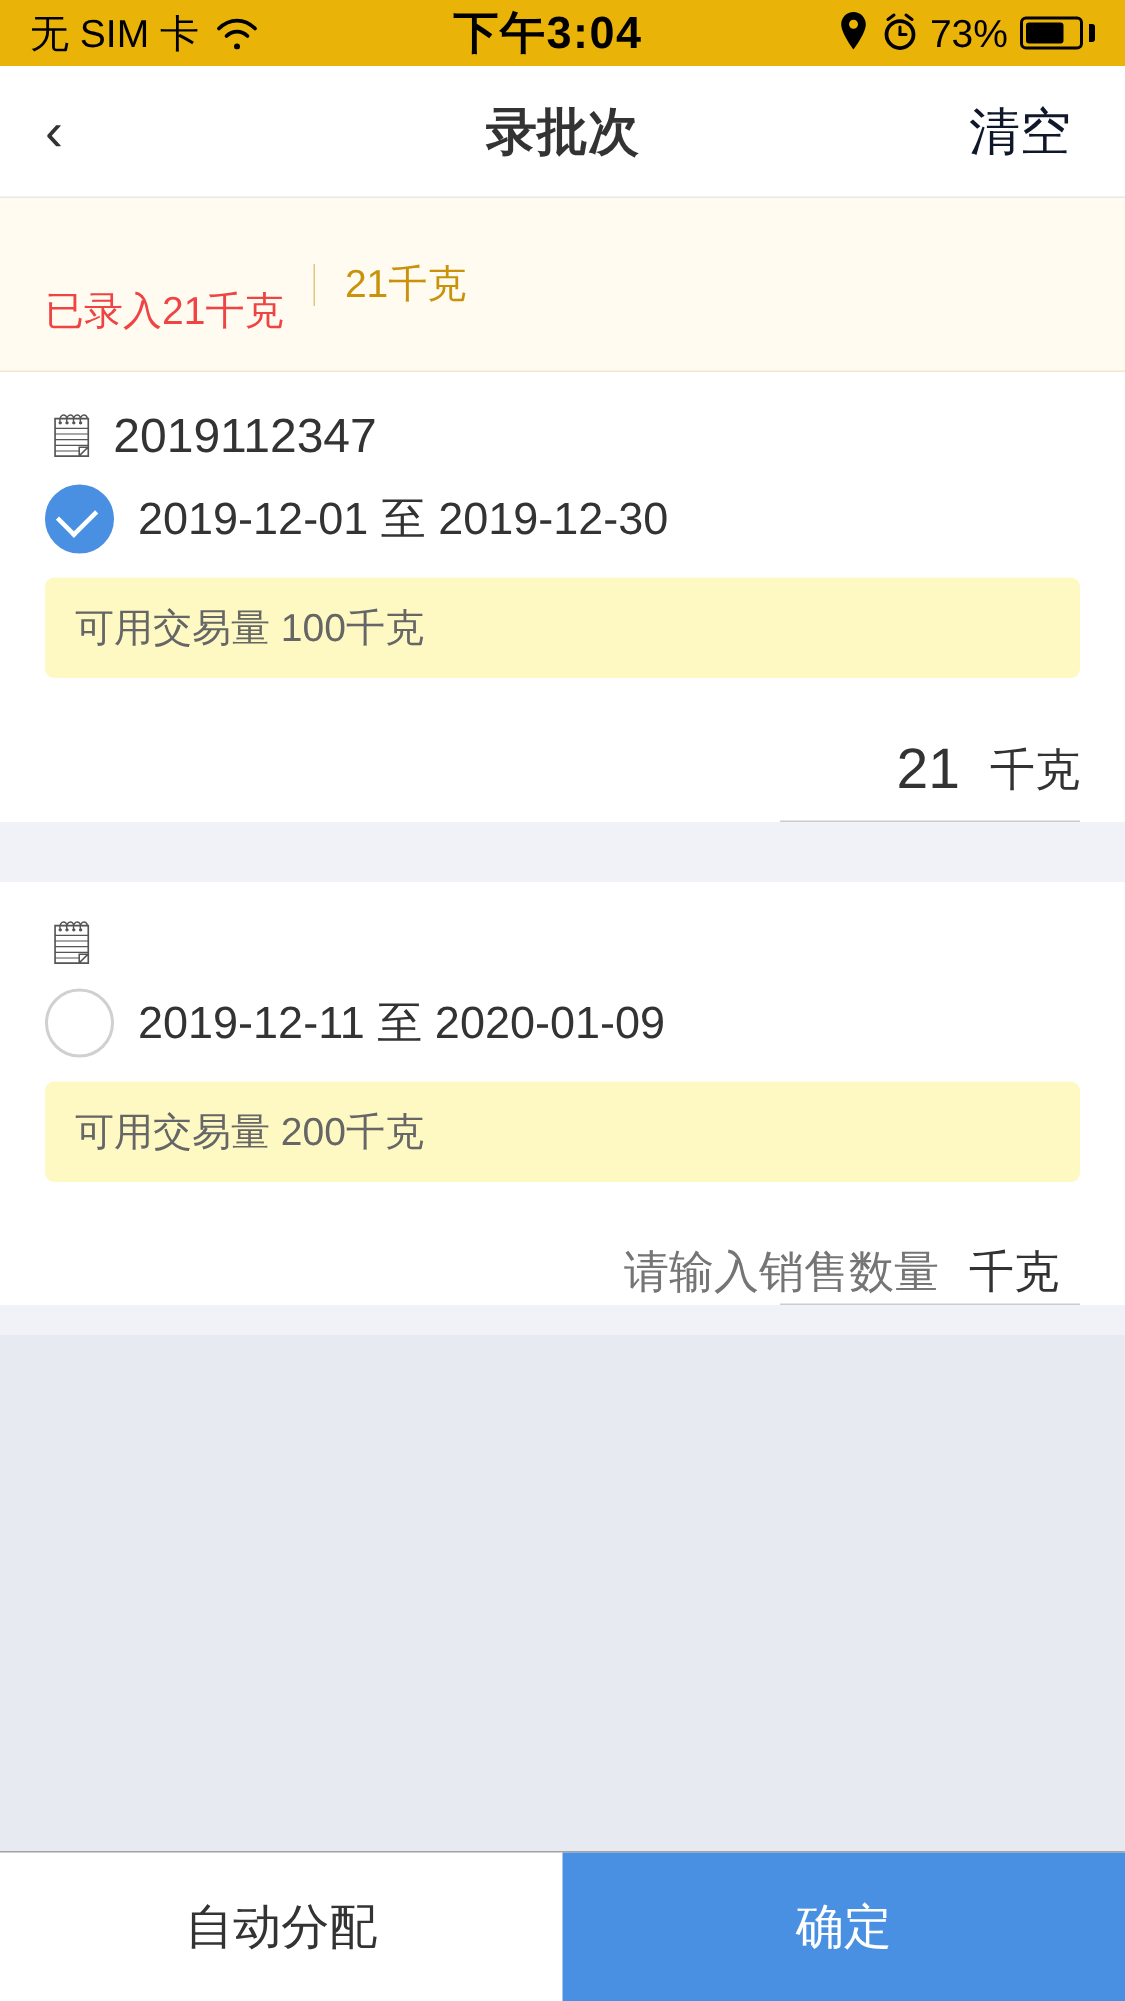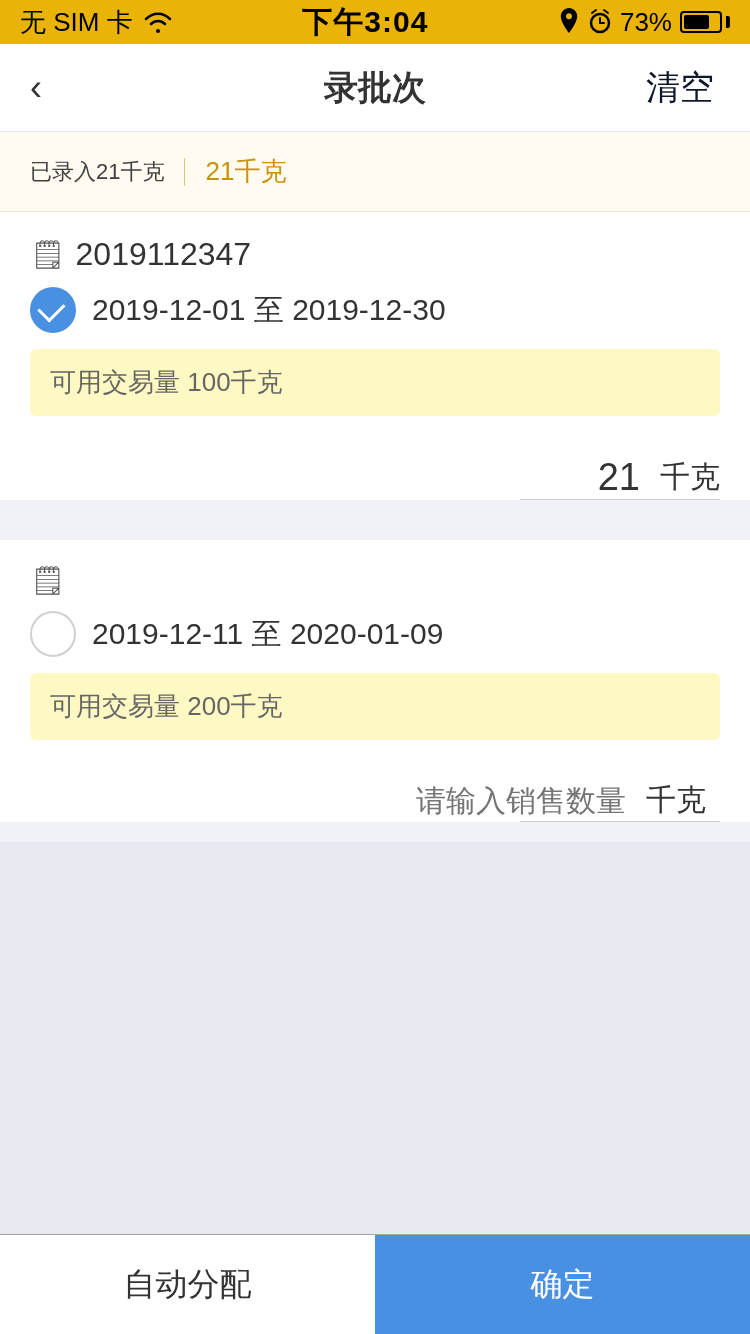--- a/index.html
+++ b/index.html
@@ -106,22 +106,23 @@
     
     .info-banner {
       background: #fffbf0;
       padding: 22px 30px;
       display: flex;
       align-items: center;
       gap: 20px;
       border-bottom: 1px solid #f0e8c8;
     }
     .info-label {
-      font-size: 22px;
-      color: #404040;
+      font-size: 26px;
+      color: #ef4444;
+      margin-top: 36px;
     }
     .info-divider {
       width: 1px;
       height: 28px;
       background: #c8920a;
       opacity: 0.5;
     }
     .info-value {
       font-size: 26px;
       color: #c8920a;
@@ -198,21 +199,21 @@
       font-size: 26px;
       color: #666;
       margin-left: 0;
     }
 
     
     .amount-row {
       display: flex;
       align-items: center;
       justify-content: flex-end;
-      padding: 20px 30px 0 30px;
+      padding: 20px 30px 12px 30px;
       gap: 20px;
     }
     .amount-input {
       text-align: right;
       font-size: 38px;
       color: #333;
       border: none;
       background: transparent;
       outline: none;
       width: 160px;

